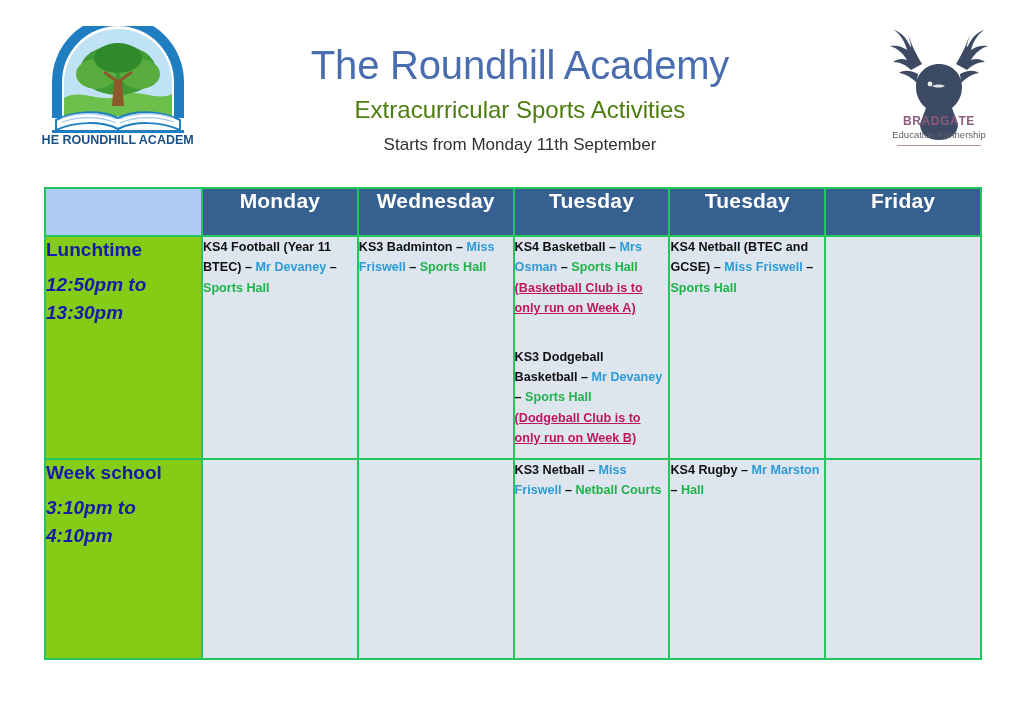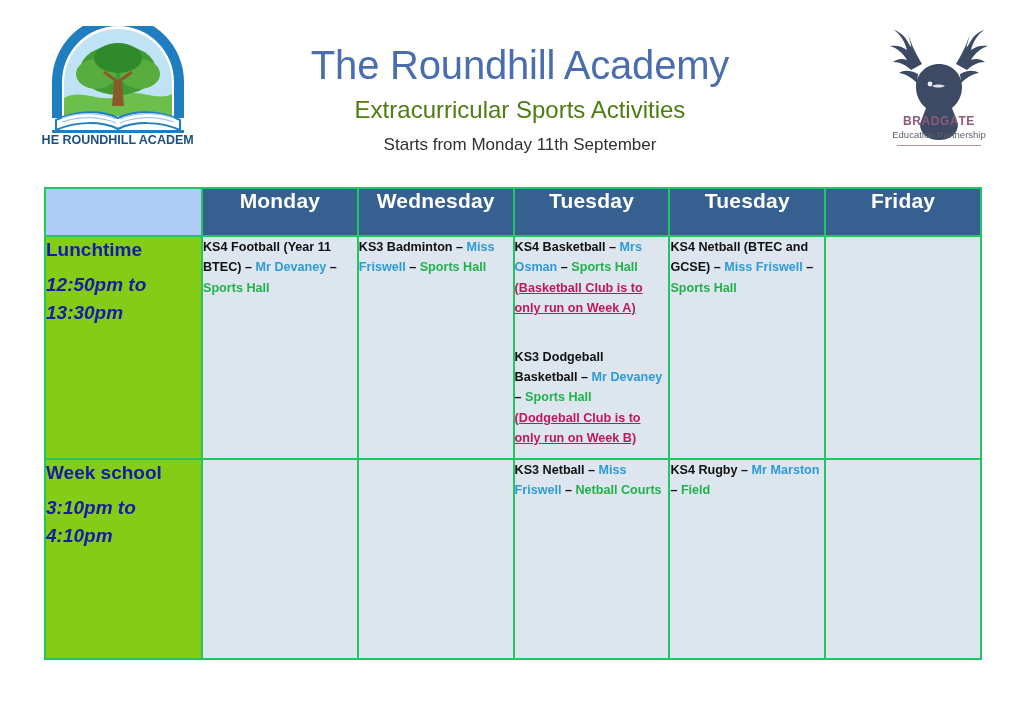--- a/index.html
+++ b/index.html
@@ -289,21 +289,21 @@
           <td class="daycell"></td>
 
           <td class="daycell">
             <div class="act">
               <span class="t-act">KS3 Netball</span><span class="t-act"> – </span><span class="t-who">Miss Friswell</span><span class="t-act"> – </span><span class="t-loc">Netball Courts</span>
             </div>
           </td>
 
           <td class="daycell">
             <div class="act">
-              <span class="t-act">KS4 Rugby</span><span class="t-act"> – </span><span class="t-who">Mr Marston</span><span class="t-act"> – </span><span class="t-loc">Field</span>
+              <span class="t-act">KS4 Rugby</span><span class="t-act"> – </span><span class="t-who">Mr Marston</span><span class="t-act"> – </span><span class="t-loc">Hall</span>
             </div>
           </td>
 
           <td class="daycell"></td>
         </tr>
       </tbody>
     </table>
   </div>
 
 </div>

